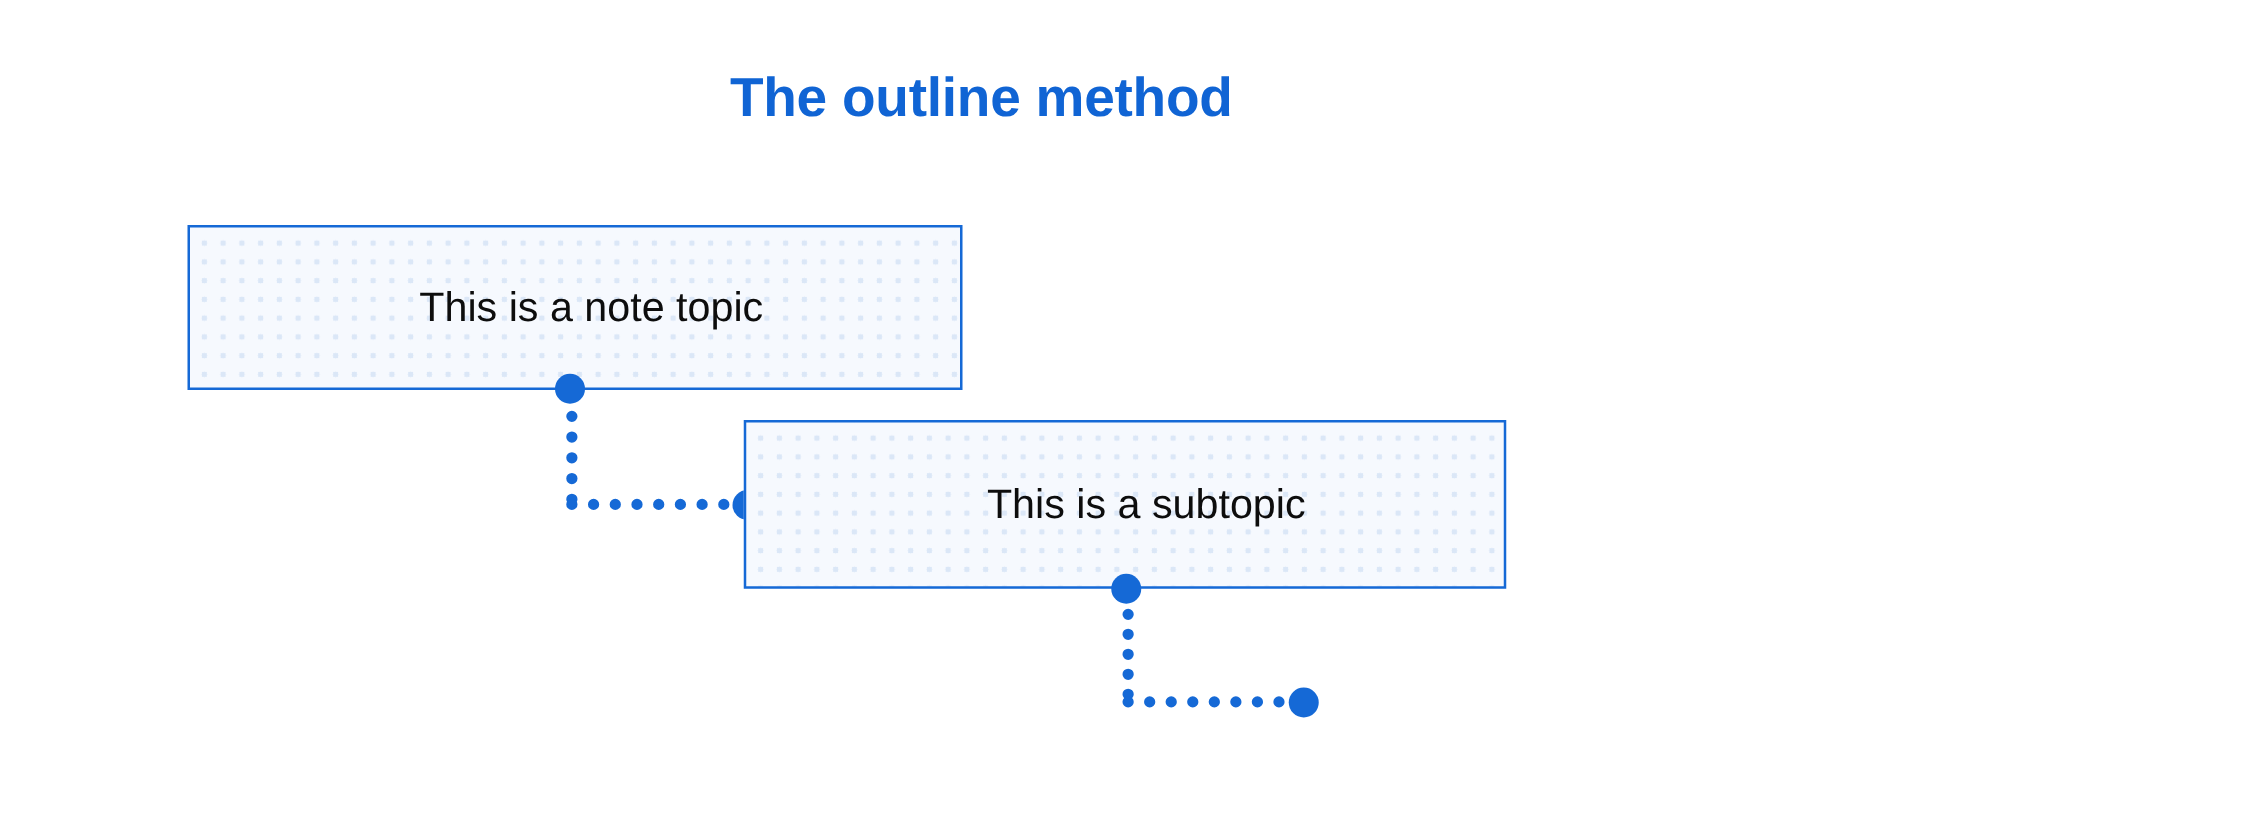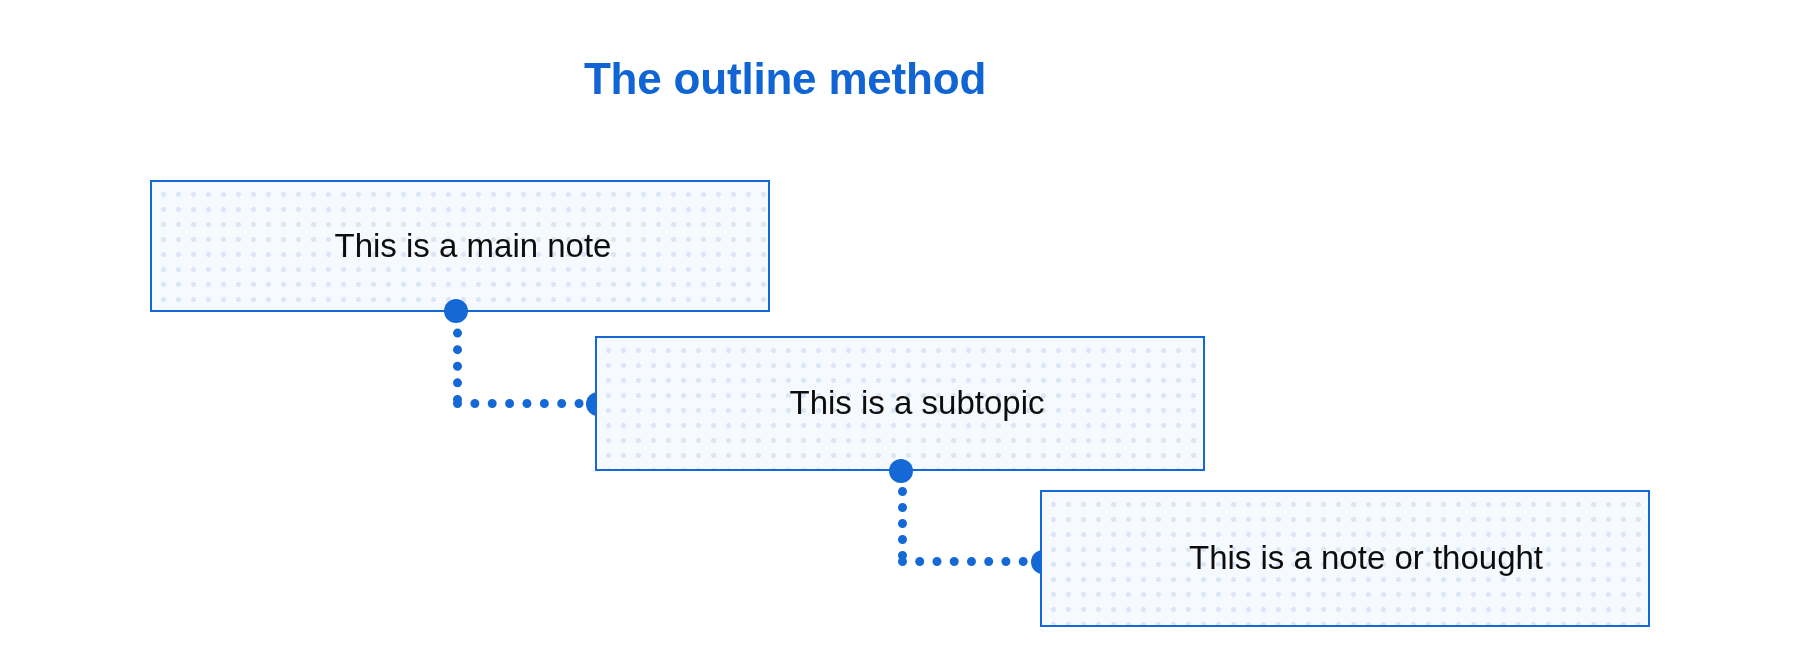--- a/index.html
+++ b/index.html
@@ -99,34 +99,31 @@
   #c2-dot-b { left: 1031px; top: 550px; }
 </style>
 </head>
 <body>
 
 <div id="canvas">
 
   <div id="title">The outline method</div>
 
   <div id="node-1" class="node">
-    <span class="node-label">This is a main note</span>
+    <span class="node-label">This is a note topic</span>
   </div>
 
   <div id="c1-vert" class="conn-vert"></div>
   <div id="c1-horz" class="conn-horz"></div>
   <div id="c1-dot-a" class="conn-node"></div>
   <div id="c1-dot-b" class="conn-node"></div>
 
   <div id="node-2" class="node">
     <span class="node-label">This is a subtopic</span>
   </div>
 
   <div id="c2-vert" class="conn-vert"></div>
   <div id="c2-horz" class="conn-horz"></div>
   <div id="c2-dot-a" class="conn-node"></div>
   <div id="c2-dot-b" class="conn-node"></div>
 
-  <div id="node-3" class="node">
-    <span class="node-label">This is a note or thought</span>
-  </div>
 
 </div>
 
 </body></html>

